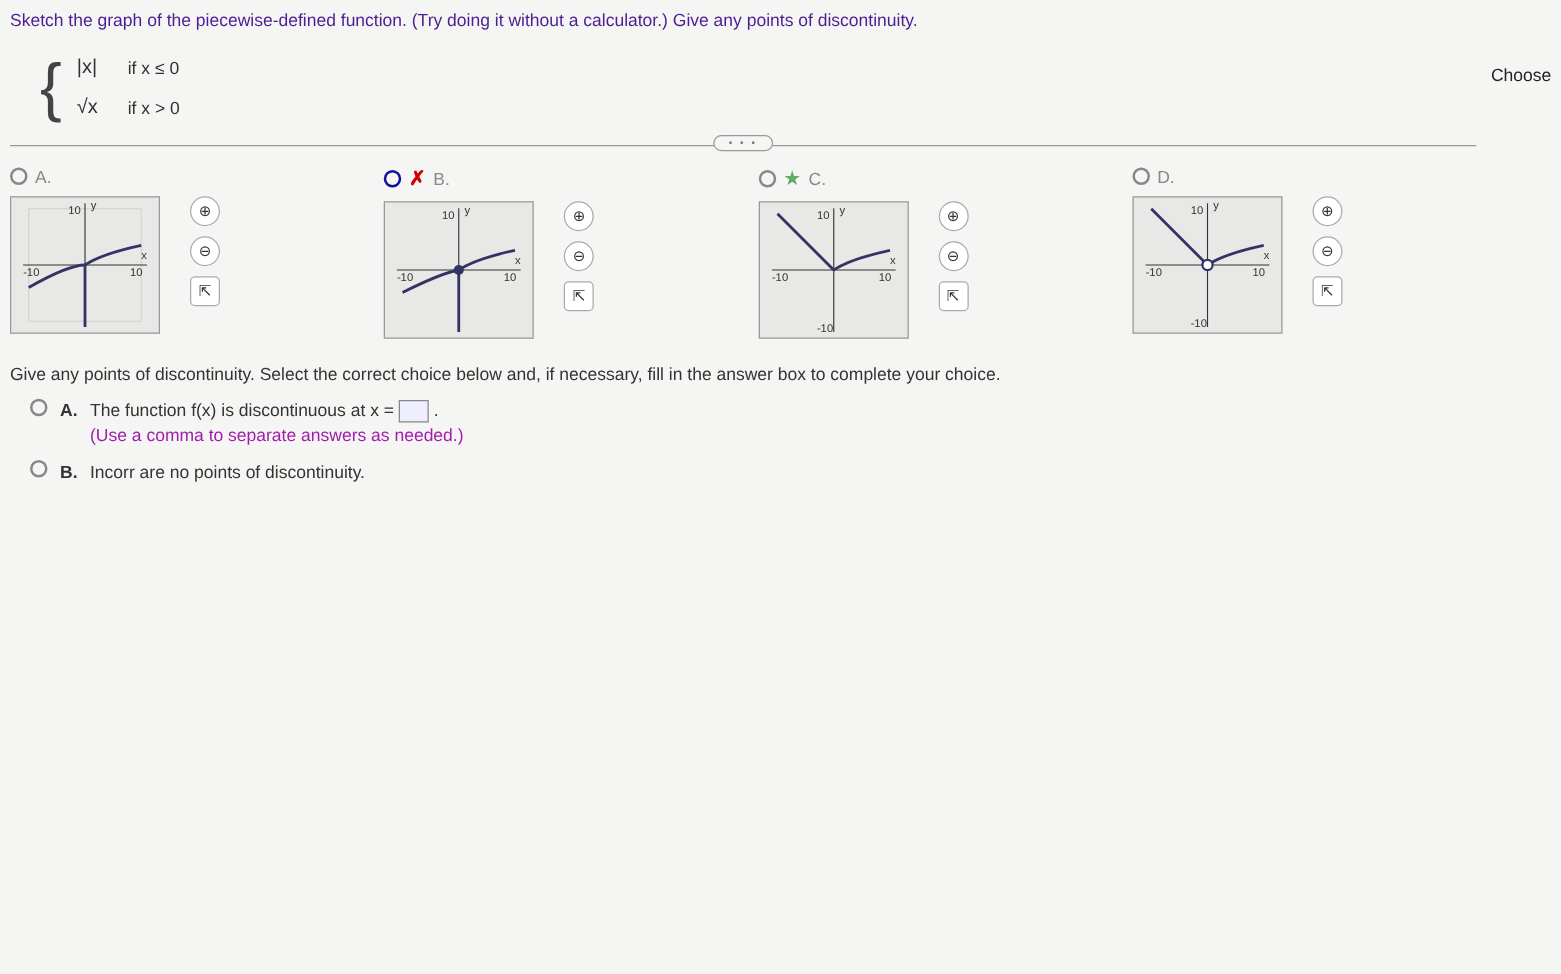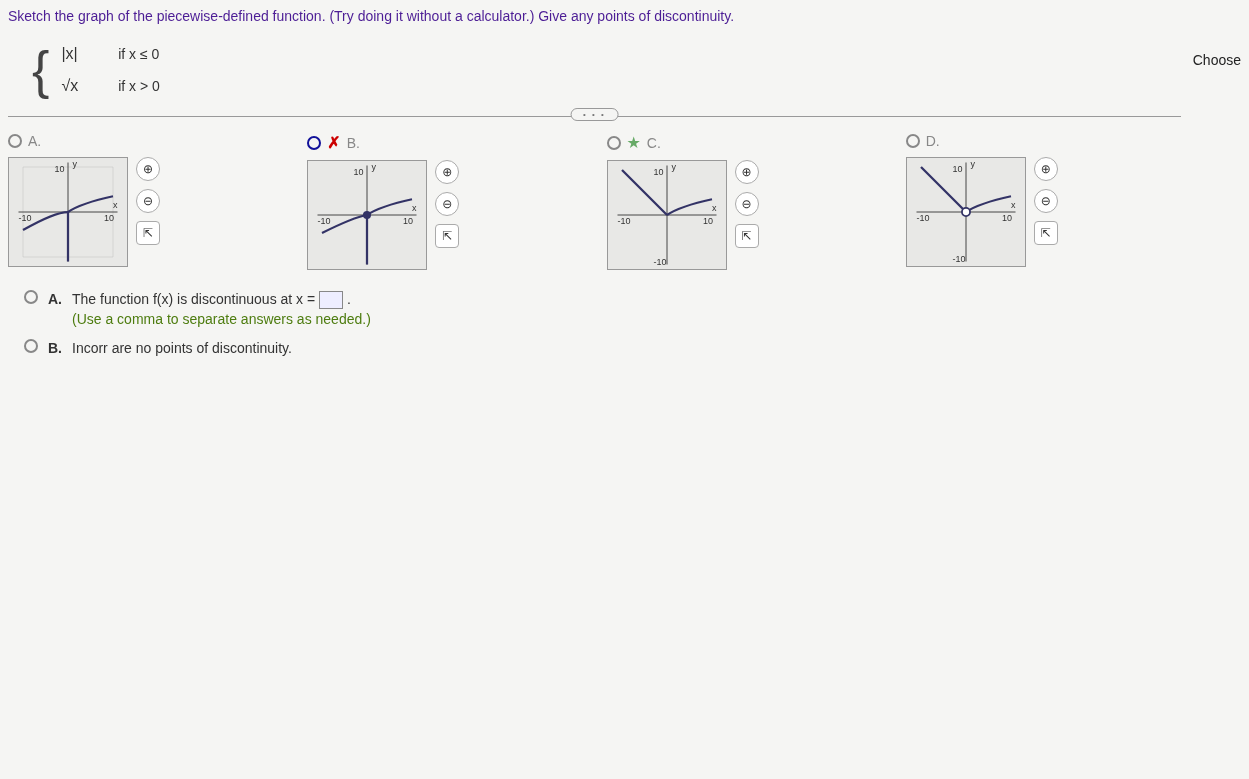--- a/index.html
+++ b/index.html
@@ -4,43 +4,43 @@
   <style>
     * { box-sizing: border-box; margin: 0; padding: 0; }
     body { font-family: Arial, sans-serif; font-size: 14px; color: #333; background: #f5f5f3; padding: 8px; }
     .container { display: flex; }
     .main { flex: 1; }
     .question-text { margin-bottom: 12px; color: #4c1d95; }
     .piecewise { margin: 16px 0 16px 24px; display: flex; align-items: center; }
     .brace { font-size: 52px; font-weight: 100; margin-right: 12px; color: #444; }
     .cases { display: grid; grid-template-columns: auto auto; gap: 14px 24px; align-items: center; }
     .case-left { font-size: 16px; }
-    .case-right { font-size: 14px; margin-left: 16px; }
+    .case-right { font-size: 14px; }
     hr.divider { border: none; border-top: 1px solid #999; margin: 10px 0 16px 0; position: relative; }
     .divider-handle { position: absolute; left: 50%; top: -8px; transform: translateX(-50%); background: #f5f5f3; border: 1px solid #999; border-radius: 8px; padding: 1px 12px; font-size: 8px; letter-spacing: 2px; color: #777; }
     .prompt { margin: 16px 0; }
     .choices-row { display: flex; gap: 24px; align-items: flex-start; margin: 12px 0 20px 0; }
     .choice { flex: 1; }
     .choice-header { display: flex; align-items: center; gap: 6px; margin-bottom: 8px; color: #888; }
     .radio { width: 14px; height: 14px; border: 2px solid #888; border-radius: 50%; display: inline-block; }
     .radio.sel { border-color: #119; }
     .mark-x { color: #c00; font-weight: bold; font-size: 16px; }
     .mark-star { color: #6a6; font-size: 16px; }
-    .graph-wrap { display: flex; gap: 8px; }
+    .graph-wrap { display: flex; gap: 24px; }
     .graph { width: 120px; height: 110px; background: #e8e8e6; border: 1px solid #999; position: relative; }
     .graph svg { width: 100%; height: 100%; }
     .side-icons { display: flex; flex-direction: column; gap: 8px; }
     .icon-btn { width: 24px; height: 24px; border: 1px solid #aaa; border-radius: 50%; display: flex; align-items: center; justify-content: center; background: #fff; font-size: 12px; cursor: pointer; }
     .icon-sq { border-radius: 4px; }
     .followup { margin: 20px 0 12px 0; }
     .sub-choices { margin-left: 16px; }
     .sub-choice { display: flex; align-items: baseline; gap: 10px; margin: 12px 0; }
     .sub-letter { font-weight: bold; }
     .blank { display: inline-block; width: 24px; height: 18px; border: 1px solid #888; background: #eef; vertical-align: middle; }
-    .hint { color: #4d7c0f; margin-top: 2px; }
+    .hint { color: #a21caf; margin-top: 2px; }
     .right-panel { width: 60px; padding-left: 8px; }
     .incor { color: #222; font-size: 14px; margin-top: 44px; text-align: right; }
   </style>
 </head>
 <body>
 
 <div class="container">
   <div class="main">
 
     <div class="question-text">Sketch the graph of the piecewise-defined function. (Try doing it without a calculator.) Give any points of discontinuity.</div>
@@ -180,20 +180,21 @@
           <div class="side-icons">
             <div class="icon-btn">⊕</div>
             <div class="icon-btn">⊖</div>
             <div class="icon-btn icon-sq">⇱</div>
           </div>
         </div>
       </div>
 
     </div>
 
+    <div class="followup">Give any points of discontinuity. Select the correct choice below and, if necessary, fill in the answer box to complete your choice.</div>
 
     <div class="sub-choices">
       <div class="sub-choice">
         <span class="radio"></span>
         <span class="sub-letter">A.</span>
         <div>
           <div>
             <span>The function f(x) is discontinuous at x = </span>
             <span class="blank"></span>
             <span> .</span>

